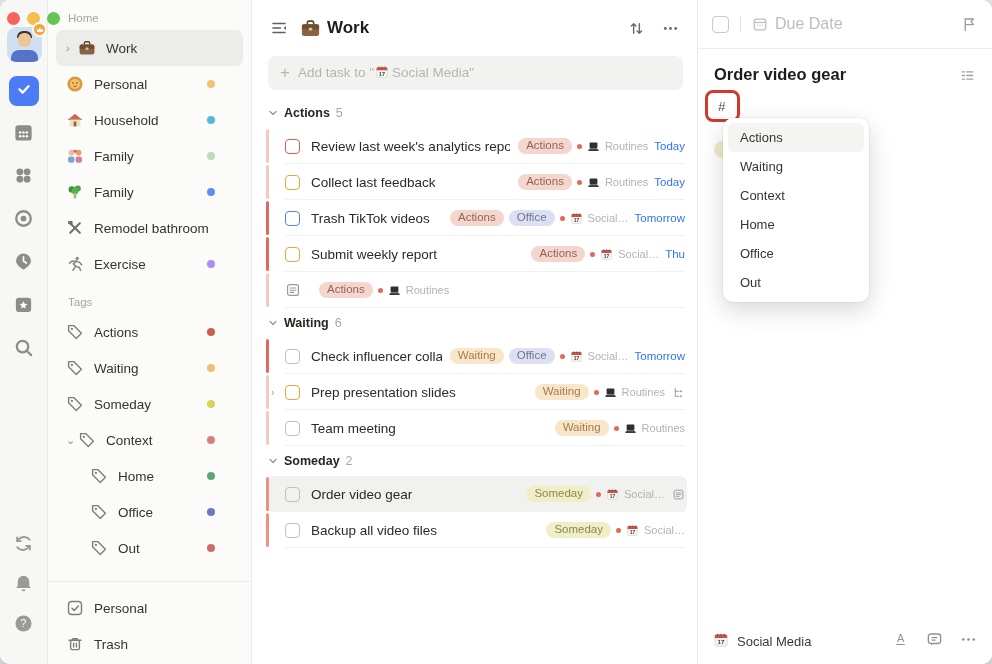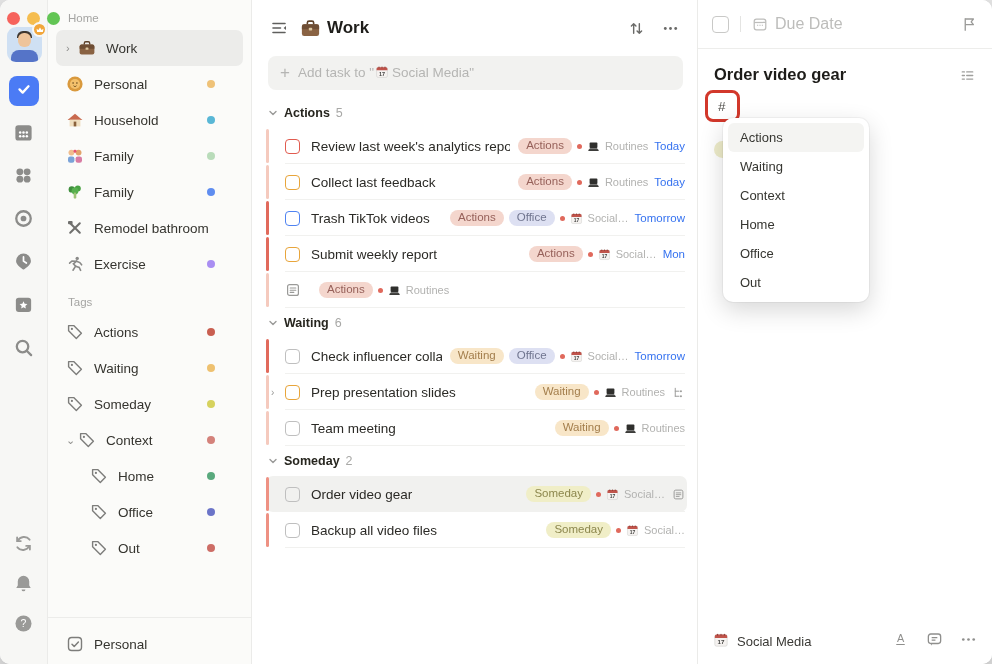--- a/index.html
+++ b/index.html
@@ -369,20 +369,30 @@
       <div id="side-footer-rows">
           <div class="side-row">
             <span class="icon">
               <svg viewBox="0 0 18 18">
                 <rect x="2.5" y="2.5" width="13" height="13" rx="3.2" fill="none" stroke="#7d7d7b" stroke-width="1.4"></rect>
                 <path d="M6 9.2l2.2 2.2L12.4 7" fill="none" stroke="#7d7d7b" stroke-width="1.5" stroke-linecap="round" stroke-linejoin="round"></path>
               </svg>
             </span>
             <span class="lbl">Personal</span>
           </div>
+          <div class="side-row">
+            <span class="icon">
+              <svg viewBox="0 0 18 18" fill="none" stroke="#7d7d7b" stroke-width="1.4" stroke-linecap="round">
+                <path d="M3 5.2h12M7 5V3.6h4V5"></path>
+                <rect x="4.6" y="5.2" width="8.8" height="9.4" rx="1.6"></rect>
+                <path d="M7.6 8.2v3.8M10.4 8.2v3.8"></path>
+              </svg>
+            </span>
+            <span class="lbl">Trash</span>
+          </div>
         </div>
     </div>
   </div>
 
   <div class="main">
     <div class="main-header">
       <span class="icon hdr-collapse">
         <svg viewBox="0 0 18 18" fill="none" stroke="#5f5f5d" stroke-width="1.6" stroke-linecap="round">
             <path d="M3 4.5h12M3 9h7.5M3 13.5h12"></path>
             <path d="M16 7l-2.4 2L16 11z" fill="#5f5f5d" stroke="none"></path>
@@ -502,21 +512,21 @@
             <span class="pdot"></span>
             <span class="licon">
               <svg viewBox="0 0 16 16">
                 <rect x="1.8" y="2.6" width="12.4" height="11.6" rx="1.8" fill="#f5f2f0" stroke="#c6c6c4" stroke-width=".5"></rect>
                 <path d="M1.8 4.4a1.8 1.8 0 011.8-1.8h8.8a1.8 1.8 0 011.8 1.8V6H1.8z" fill="#c0544b"></path>
                 <path d="M4.6 1.9v1.8M8 1.9v1.8M11.4 1.9v1.8" stroke="#8e3b34" stroke-width="1"></path>
                 <text x="8" y="12.2" font-size="6.2" font-weight="bold" fill="#454543" text-anchor="middle" font-family="Liberation Sans, sans-serif">17</text>
               </svg>
             </span>
             <span class="lname">Social…</span>
-            <span class="ldate">Mon</span>
+            <span class="ldate">Thu</span>
           </span>
           <span class="rowline"></span>
         </div>
         <div class="task-row">
           <span class="bar" style="background: rgb(245, 202, 190);"></span>
           <span class="cb-note">
             <svg viewBox="0 0 16 16">
               <rect x="2.6" y="2.6" width="10.8" height="10.8" rx="2" fill="none" stroke="#9a9a98" stroke-width="1.2"></rect>
               <path d="M5.2 6h5.6M5.2 8.2h5.6M5.2 10.4h3.6" stroke="#9a9a98" stroke-width="1.1" stroke-linecap="round"></path>
             </svg>

